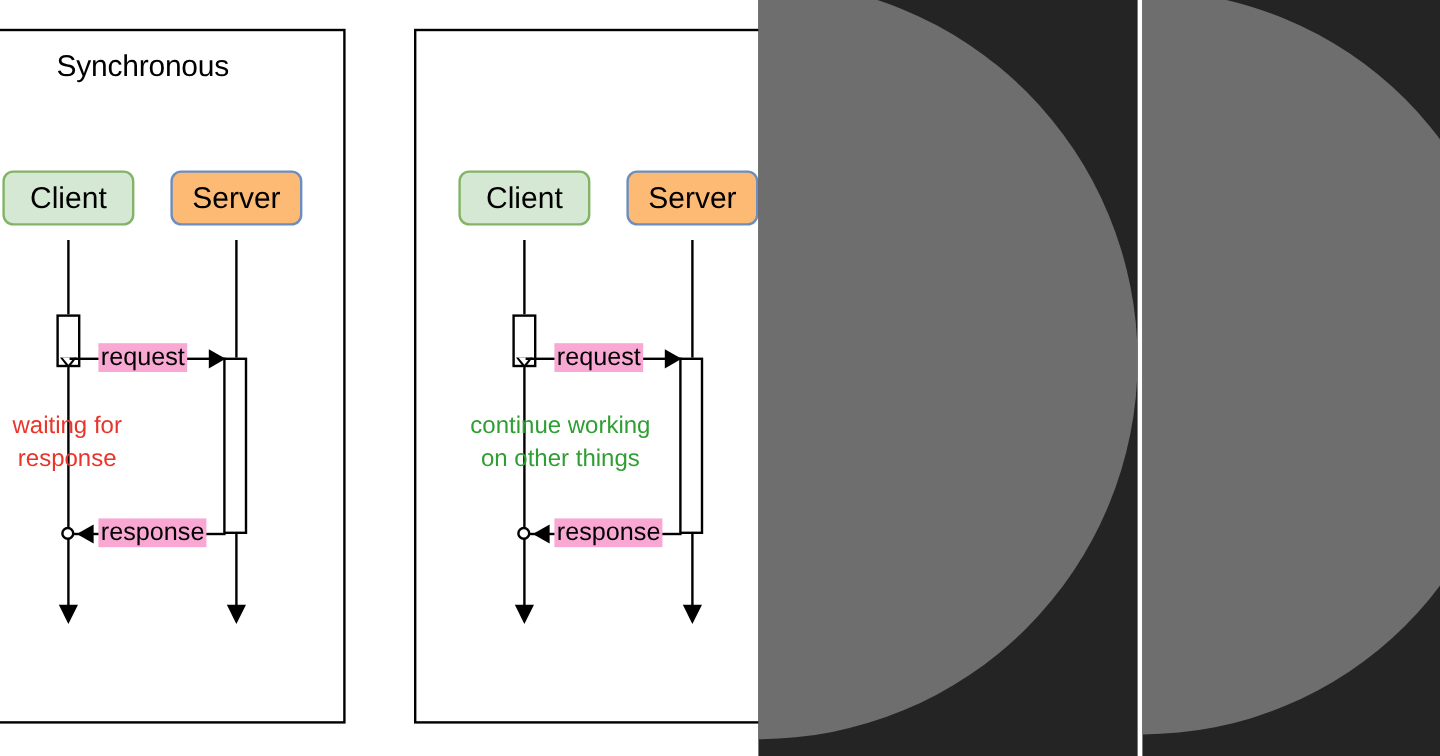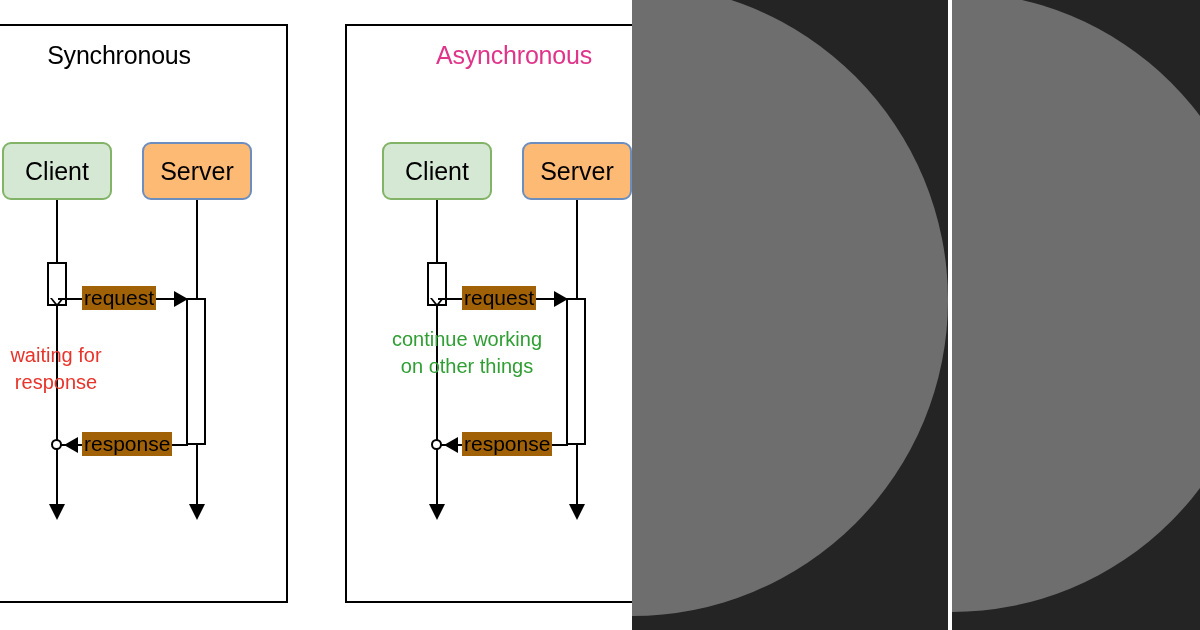--- a/index.html
+++ b/index.html
@@ -40,21 +40,21 @@
     font-size: 25px;
     line-height: 30px;
     letter-spacing: -0.2px;
     white-space: nowrap;
   }
 
   
   .actor-box {
     position: absolute;
     width: 110px;
-    height: 58px;
+    height: 46px;
     border-radius: 9px;
     border: 2px solid;
     box-sizing: border-box;
     display: flex;
     align-items: center;
     justify-content: center;
     font-size: 25px;
     color: #000000;
     white-space: nowrap;
   }
@@ -121,21 +121,21 @@
     border: 2px solid #000000;
     border-radius: 50%;
     background: #ffffff;
     box-sizing: border-box;
   }
   .msg-label {
     position: absolute;
     font-size: 21px;
     line-height: 24px;
     color: #000000;
-    background: #a16207;
+    background: #f9a8d4;
     white-space: nowrap;
     padding: 0 2px;
   }
   .note {
     position: absolute;
     font-size: 20px;
     line-height: 27px;
     text-align: center;
     white-space: pre;
   }
@@ -191,21 +191,20 @@
     <div class="arrow-left" style="left:112px; top:411px;"></div>
     <div class="msg-label" style="left:130px; top:406px;">response</div>
     <div class="open-dot" style="left:99px; top:413px;"></div>
 
     <div class="arrow-down" style="left:97px; top:478px;"></div>
     <div class="arrow-down" style="left:237px; top:478px;"></div>
   </div>
 
   <div class="panel" id="panel-async">
 
-    <div class="panel-title" style="color:#e0338a;">Asynchronous</div>
 
     <div class="actor-box actor-client" style="left:35px; top:116px;">
       <span>Client</span>
     </div>
 
     <div class="actor-box actor-server" style="left:175px; top:116px;">
       <span>Server</span>
     </div>
 
     <div class="lifeline" style="left:89px; top:174px; height:306px;"></div>
@@ -214,21 +213,21 @@
 
     <div class="act-bar" style="left:80px; top:236px; width:20px; height:44px;"></div>
     <div class="v-notch" style="left:83px; top:272px;"></div>
 
     <div class="act-bar" style="left:219px; top:272px; width:20px; height:147px;"></div>
 
     <div class="msg-line" style="left:91px; top:272px; width:130px;"></div>
     <div class="arrow-right" style="left:207px; top:265px;"></div>
     <div class="msg-label" style="left:115px; top:260px;">request</div>
 
-    <div class="note" style="left:-20px; top:300px; width:280px; color:#2f9e33;">continue working
+    <div class="note" style="left:-20px; top:316px; width:280px; color:#2f9e33;">continue working
 on other things</div>
 
     <div class="msg-line" style="left:93px; top:418px; width:128px;"></div>
     <div class="arrow-left" style="left:97px; top:411px;"></div>
     <div class="msg-label" style="left:115px; top:406px;">response</div>
     <div class="open-dot" style="left:84px; top:413px;"></div>
 
     <div class="arrow-down" style="left:82px; top:478px;"></div>
     <div class="arrow-down" style="left:222px; top:478px;"></div>
   </div>

